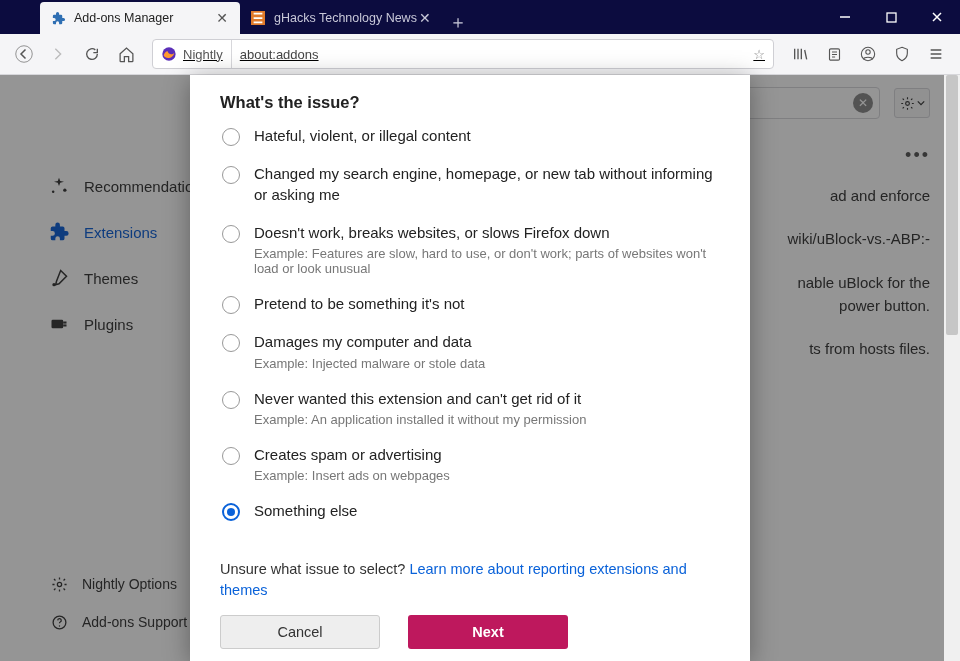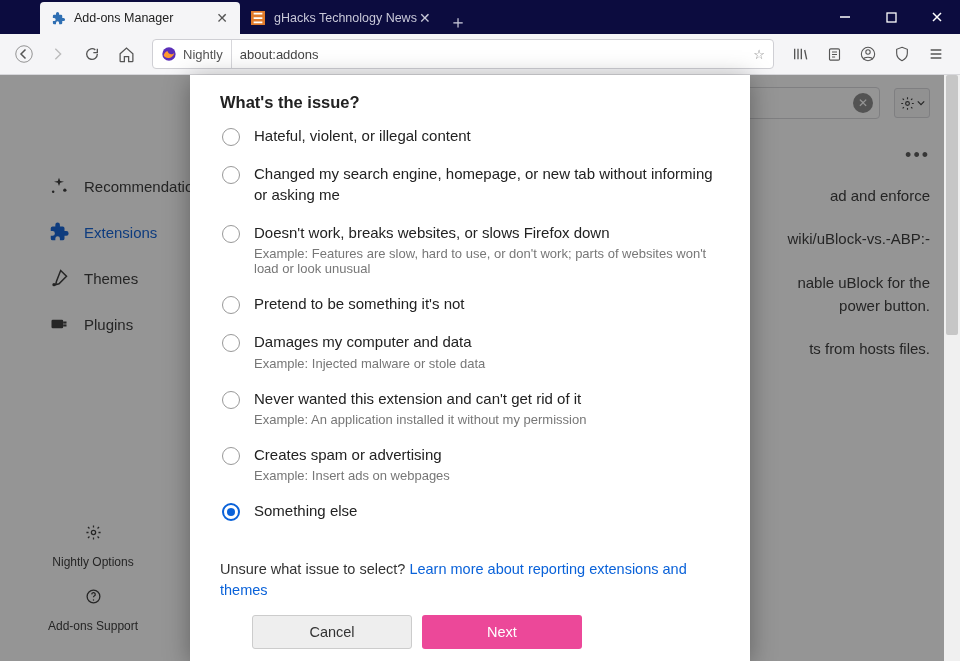--- a/index.html
+++ b/index.html
@@ -10,37 +10,37 @@
   .tab { display:flex; align-items:center; height:32px; padding:0 10px; font-size:12.5px; border-top-left-radius:4px; border-top-right-radius:4px; min-width:200px; max-width:210px; position:relative; color:#c8c8d8; }
   .tab.active { background:#f5f5f7; color:#222; }
   .tab .favicon { width:16px; height:16px; margin-right:8px; display:inline-flex; align-items:center; justify-content:center; }
   .tab .label { flex:1; white-space:nowrap; overflow:hidden; text-overflow:ellipsis; }
   .tab .close { width:16px; height:16px; display:flex; align-items:center; justify-content:center; font-size:14px; color:#555; }
   .tab:not(.active) .close { color:#c8c8d8; }
   .newtab { width:30px; display:flex; align-items:center; justify-content:center; color:#c8c8d8; font-size:18px; }
   .winctrls { margin-left:auto; display:flex; }
   .winbtn { width:46px; display:flex; align-items:center; justify-content:center; color:#fff; font-size:12px; }
   
-  .navbar { height:41px; background:#f5f5f7; display:flex; align-items:center; padding:0 8px; gap:2px; border-bottom:1px solid #d7d7db; }
+  .navbar { height:41px; background:#f5f5f7; display:flex; align-items:center; padding:0 8px; gap:2px; border-bottom:1px solid #d7d7db;text-decoration:underline; }
   .iconbtn { width:32px; height:32px; border-radius:4px; display:flex; align-items:center; justify-content:center; color:#5a5a5a; }
   .iconbtn.disabled { color:#b5b5b5; }
   .urlbar { flex:1; height:30px; background:#fff; border:1px solid #cfcfd4; border-radius:4px; margin:0 8px; display:flex; align-items:center; padding:0 8px; font-size:13px; color:#555; }
   .urlbar .identity { display:flex; align-items:center; gap:6px; padding-right:8px; border-right:1px solid #d7d7db; height:100%; }
   .urlbar .addr { padding-left:8px; flex:1; color:#444; }
   .urlbar .star { color:#888; }
   .rightbtns { display:flex; gap:2px; }
   
   .content { position:relative; height:586px; background:#fff; }
   .addons-page { position:absolute; inset:0; display:flex; }
   .sidebar { width:230px; padding:88px 0 0 40px; }
   .side-item { display:flex; align-items:center; gap:14px; padding:12px 8px; font-size:15px; color:#333; border-radius:4px; }
   .side-item.active { color:#0a5dd6; }
   .side-item .sicon { width:22px; height:22px; display:flex; align-items:center; justify-content:center; }
   .sidebar-bottom { position:absolute; bottom:20px; left:40px; }
-  .sidebar-bottom .side-item { font-size:12px; padding:8px; gap:12px;flex-direction:column; }
+  .sidebar-bottom .side-item { font-size:14px; padding:8px; gap:12px; }
   .main { flex:1; position:relative; padding:12px 30px 0 20px; }
   .searchrow { display:flex; justify-content:flex-end; gap:14px; align-items:center; margin-bottom:26px; }
   .searchbox { width:340px; height:32px; border:1px solid #d7d7db; border-radius:4px; background:#fff; display:flex; align-items:center; padding:0 6px; }
   .searchbox .x { width:20px; height:20px; border-radius:50%; background:#888; color:#fff; display:flex; align-items:center; justify-content:center; font-size:12px; margin-left:auto; }
   .gearbox { width:36px; height:30px; border:1px solid #d7d7db; border-radius:3px; background:#f7f7f7; display:flex; align-items:center; justify-content:center; gap:2px; }
   .ext-header { display:flex; align-items:center; margin-bottom:18px; }
   .ext-header .dots { margin-left:auto; font-size:18px; letter-spacing:2px; color:#555; }
   .detail { font-size:15px; color:#333; line-height:1.55; }
   .detail p { margin-bottom:20px; }
   
@@ -50,24 +50,24 @@
   .dialog h3 { font-size:16.5px; font-weight:600; color:#222; margin-bottom:14px; }
   .options { flex:1; overflow:auto; }
   .opt { display:flex; gap:14px; margin:0 0 18px 2px; font-size:15px; color:#222; }
   .opt .radio { width:18px; height:18px; border-radius:50%; border:1.5px solid #999; flex-shrink:0; margin-top:2px; position:relative; background:#fff; }
   .opt.selected .radio { border:2px solid #0a62d9; }
   .opt.selected .radio::after { content:""; position:absolute; inset:3px; border-radius:50%; background:#0a62d9; }
   .opt .txt .lbl { line-height:1.35; }
   .opt .txt .ex { font-size:13px; color:#777; margin-top:3px; }
   .unsure { font-size:14.5px; color:#333; margin:4px 0 14px; line-height:1.45; }
   .unsure a { color:#0a62d9; text-decoration:none; }
-  .btnrow { display:flex; gap:10px;margin-left:32px; }
+  .btnrow { display:flex; gap:28px; }
   .btn { flex:0 0 160px; height:34px; border-radius:3px; font-size:14.5px; display:flex; align-items:center; justify-content:center; cursor:pointer; }
   .btn.cancel { background:#eee; border:1px solid #ccc; color:#333; }
-  .btn.next { background:#ec4899; color:#fff; }
+  .btn.next { background:#be185d; color:#fff;font-weight:bold; }
   
   .vscroll { position:absolute; right:0; top:0; width:16px; height:586px; background:#f0f0f0; }
   .vscroll .thumb { position:absolute; top:0; left:2px; right:2px; height:260px; background:#c6c6c6; border-radius:2px; }
   svg { display:block; }
 </style>
 </head>
 <body>
 
 <div class="titlebar">
   <div class="tabs">

